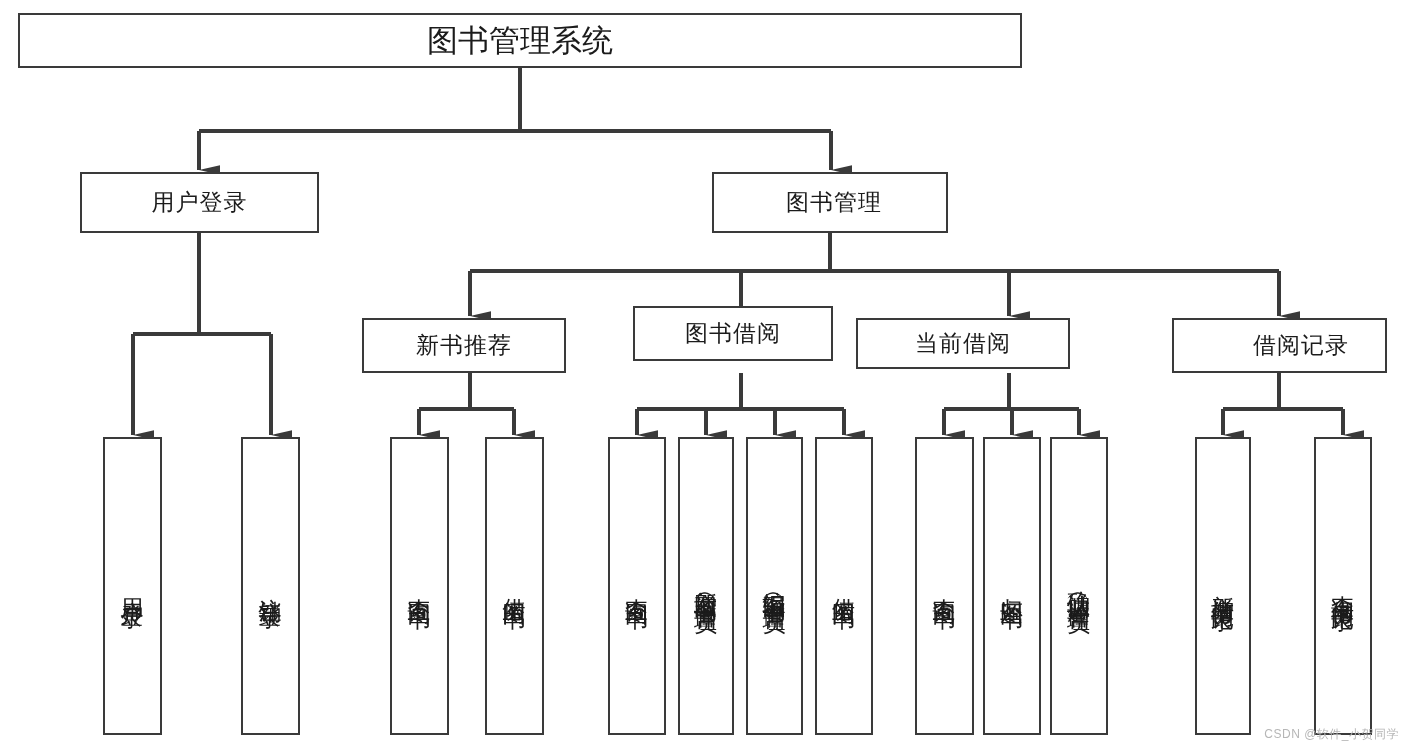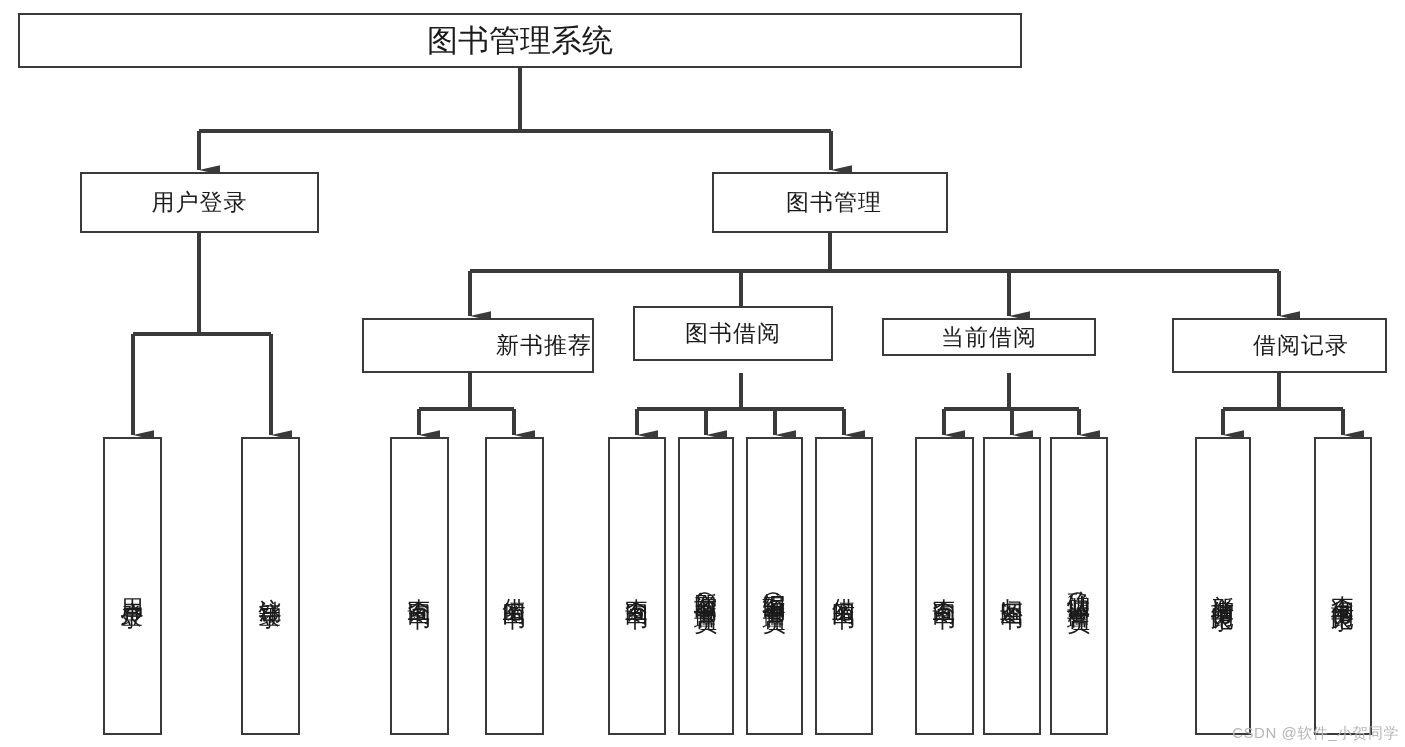--- a/index.html
+++ b/index.html
@@ -10,21 +10,21 @@
   .node{position:absolute;box-sizing:border-box;background:#ffffff;
         border:2.2px solid #3a3a3a;display:flex;align-items:center;
         justify-content:center;color:#1b1b1b;}
   .node.h{font-size:23px;letter-spacing:1px;}
   .node.root{font-size:31px;}
   .node.v{writing-mode:vertical-rl;text-orientation:upright;
           font-size:23px;line-height:1.05;letter-spacing:3px;
           padding-top:4px;padding-bottom:4px;}
   .node.v .lbl{writing-mode:vertical-rl;text-orientation:upright;
                white-space:normal;text-align:center;}
-  .wm{position:absolute;right:6px;bottom:4px;font-size:15px;color:#b6b6b6;
+  .wm{position:absolute;right:6px;bottom:4px;font-size:12px;color:#b6b6b6;
       letter-spacing:.5px;white-space:nowrap;}
 </style>
 </head>
 <body>
 
 <div id="canvas">
 
   <svg id="wires" viewBox="0 0 1405 747" xmlns="http://www.w3.org/2000/svg">
     <defs>
       <marker id="ah" markerWidth="16" markerHeight="22" refX="5.2" refY="21" orient="auto" markerUnits="userSpaceOnUse">
@@ -79,27 +79,27 @@
     <span class="lbl">图书管理系统</span>
   </div>
 
   <div class="node h" style="left:80px;top:172px;width:239px;height:61px;">
     <span class="lbl">用户登录</span>
   </div>
   <div class="node h" style="left:712px;top:172px;width:236px;height:61px;padding-left:8px;">
     <span class="lbl">图书管理</span>
   </div>
 
-  <div class="node h" style="left:362px;top:318px;width:232px;height:55px;justify-content:flex-end;">
+  <div class="node h" style="left:362px;top:318px;width:204px;height:55px;">
     <span class="lbl">新书推荐</span>
   </div>
   <div class="node h" style="left:633px;top:306px;width:200px;height:55px;">
     <span class="lbl">图书借阅</span>
   </div>
-  <div class="node h" style="left:882px;top:318px;width:214px;height:38px;">
+  <div class="node h" style="left:856px;top:318px;width:214px;height:51px;">
     <span class="lbl">当前借阅</span>
   </div>
   <div class="node h" style="left:1172px;top:318px;width:215px;height:55px;padding-left:43px;">
     <span class="lbl">借阅记录</span>
   </div>
 
   <div class="node v" style="left:103px;top:437px;width:59px;height:298px;">
     <span class="lbl">用户登录</span>
   </div>
   <div class="node v" style="left:241px;top:437px;width:59px;height:298px;">

